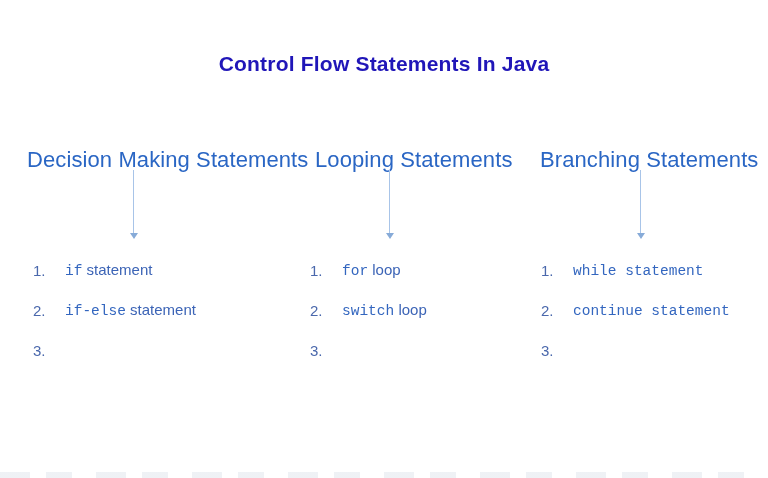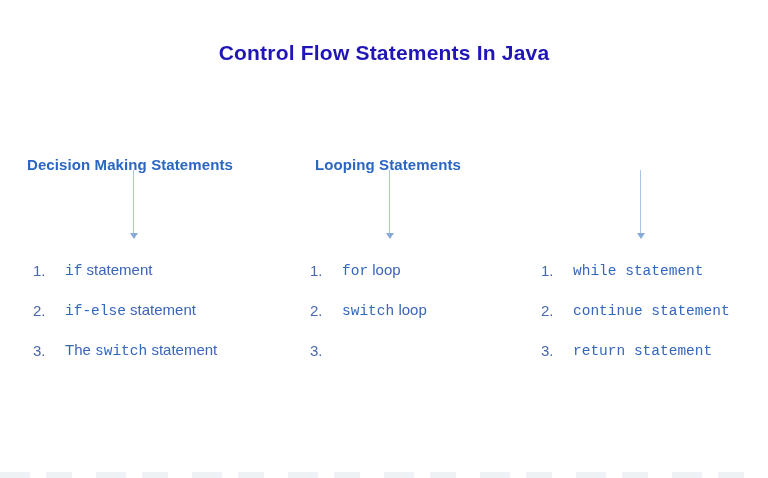--- a/index.html
+++ b/index.html
@@ -4,28 +4,28 @@
 <style>
   html,body{margin:0;padding:0;background:#fff;}
   .canvas{
     position:relative;
     width:768px;height:478px;
     background:var(--c-background,#ffffff);
     font-family:"Liberation Sans",sans-serif;
     overflow:hidden;
   }
   .title{
-    position:absolute;left:0;top:41px;width:100%;
+    position:absolute;left:0;top:52px;width:100%;
     margin:0;text-align:center;
     font-size:21px;font-weight:bold;letter-spacing:.2px;
     color:var(--c-title,#2016b8);
   }
   .heading{
-    position:absolute;top:156px;
-    font-size:15px;font-weight:bold;letter-spacing:.1px;
+    position:absolute;top:147px;
+    font-size:22px;font-weight:normal;letter-spacing:.1px;
     color:var(--c-heading,#2a66c4);
     white-space:nowrap;
   }
   .h-col1{left:27px}
   .h-col2{left:315px}
   .h-col3{left:540px}
 
   .arrow{position:absolute;top:170px;width:9px;height:70px}
   .a-col1{left:129px}
   .a-col2{left:385px}
@@ -66,20 +66,21 @@
 </style>
 </head>
 <body>
 
 <div class="canvas">
 
   <h1 class="title">Control Flow Statements In Java</h1>
 
   <div class="heading h-col1">Decision Making Statements</div>
   <div class="heading h-col2">Looping Statements</div>
+  <div class="heading h-col3">Branching Statements</div>
 
   <div class="arrow a-col1">
     <div class="line"></div>
     <div class="head"></div>
   </div>
   <div class="arrow a-col2">
     <div class="line"></div>
     <div class="head"></div>
   </div>
   <div class="arrow a-col3">
@@ -91,21 +92,20 @@
     <div class="item">
       <span class="num">1.</span>
       <span class="text"><span class="mono">if</span><span class="sans"> statement</span></span>
     </div>
     <div class="item">
       <span class="num">2.</span>
       <span class="text"><span class="mono">if-else</span><span class="sans"> statement</span></span>
     </div>
     <div class="item">
       <span class="num">3.</span>
-      <span class="text"><span class="sans">The </span><span class="mono">switch</span><span class="sans"> statement</span></span>
     </div>
   </div>
 
   <div class="list l-col2">
     <div class="item">
       <span class="num">1.</span>
       <span class="text"><span class="mono">for</span><span class="sans"> loop</span></span>
     </div>
     <div class="item">
       <span class="num">2.</span>
@@ -120,19 +120,18 @@
     <div class="item">
       <span class="num">1.</span>
       <span class="text"><span class="mono">while statement</span></span>
     </div>
     <div class="item">
       <span class="num">2.</span>
       <span class="text"><span class="mono">continue statement</span></span>
     </div>
     <div class="item">
       <span class="num">3.</span>
-      <span class="text"><span class="mono">return statement</span></span>
     </div>
   </div>
 
   <div class="artifact"></div>
 
 </div>
 
 </body></html>

